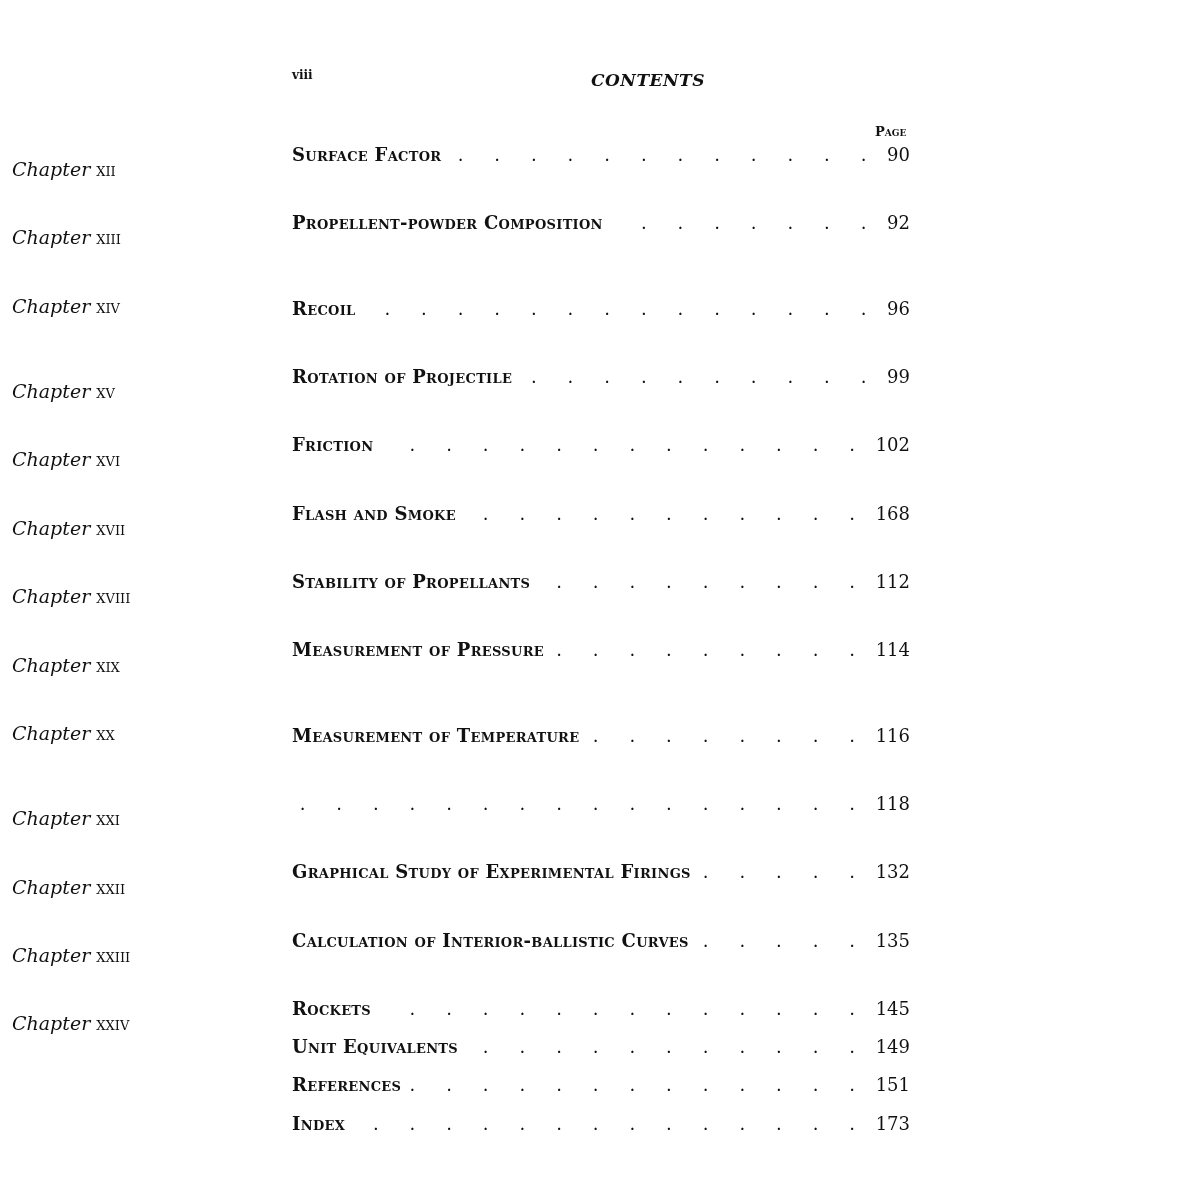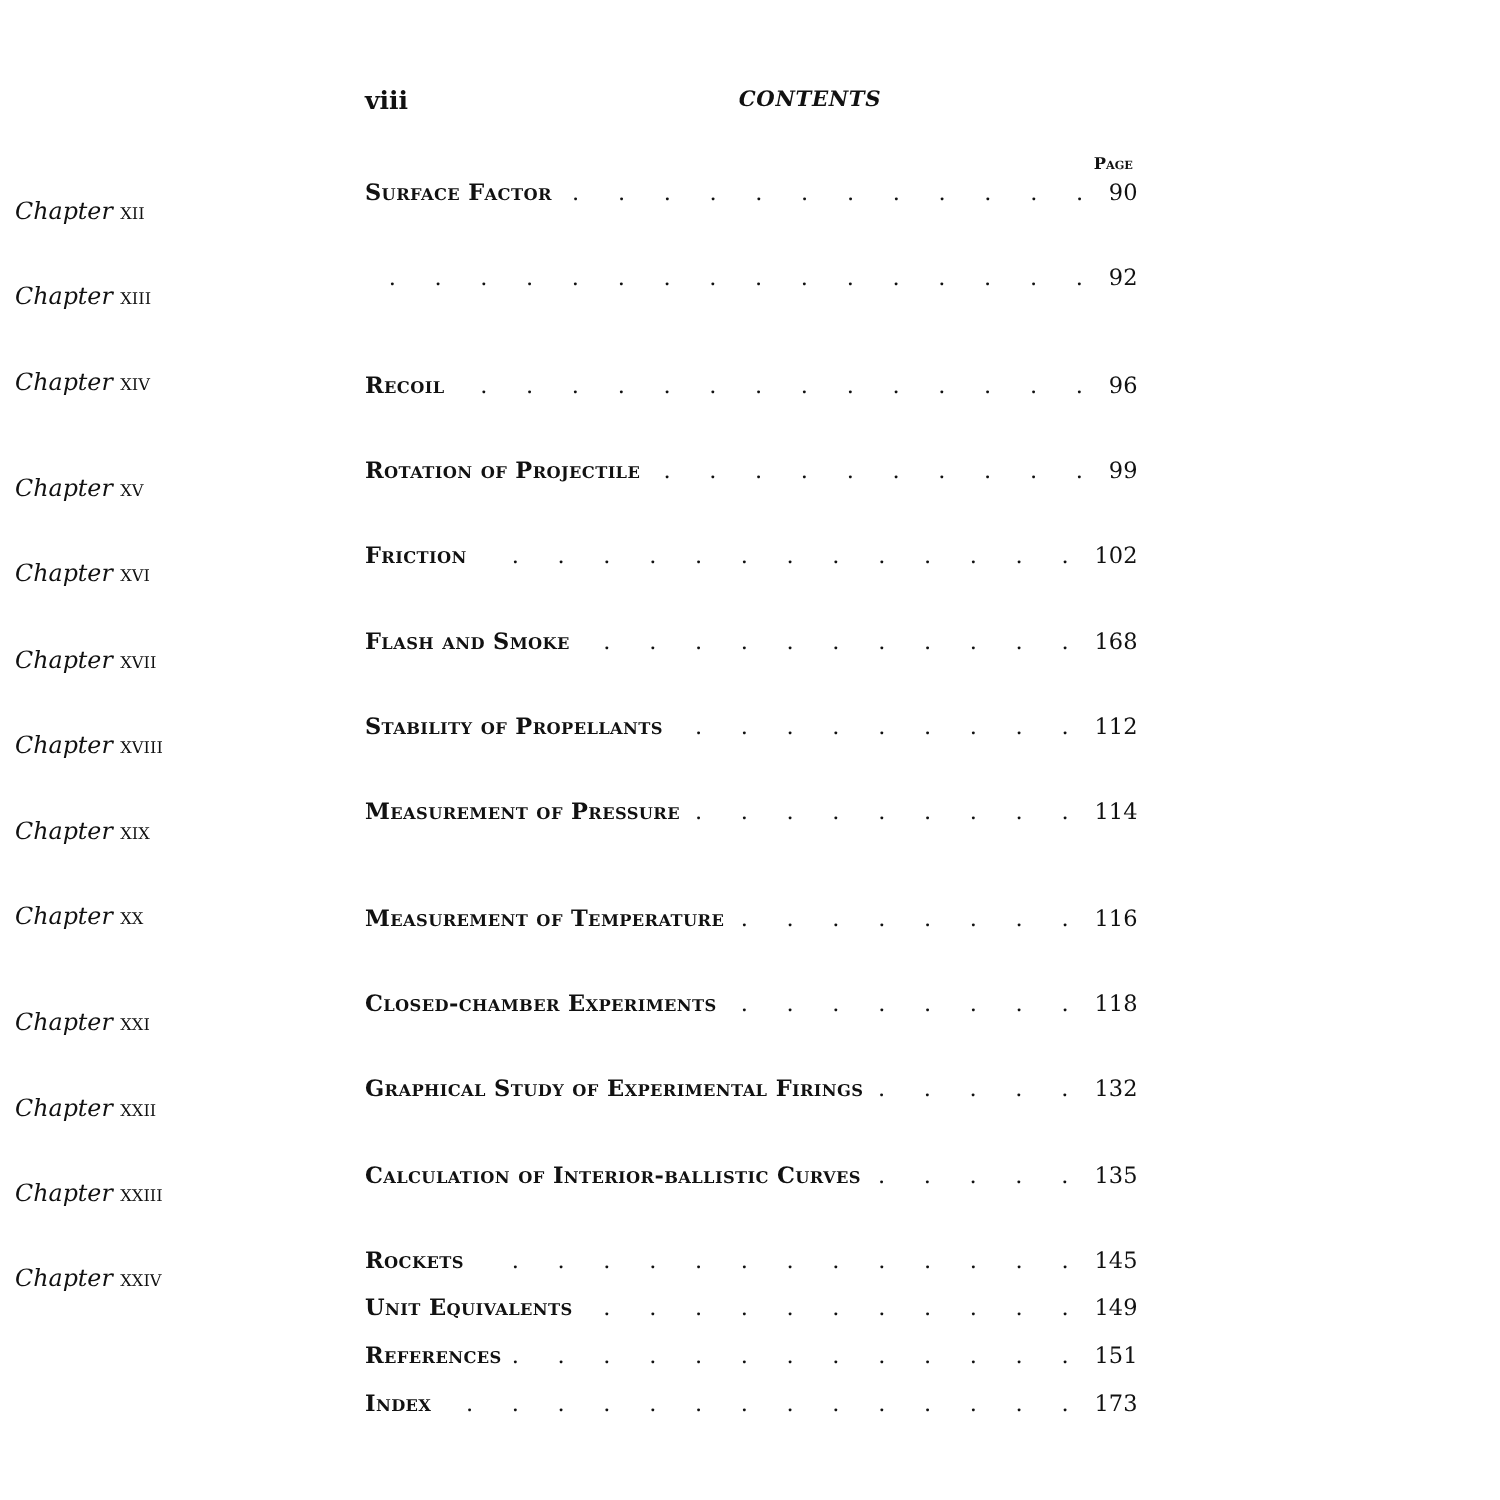--- a/index.html
+++ b/index.html
@@ -1,18 +1,18 @@
 <!DOCTYPE html>
 <html><head>
   <meta charset="utf-8">
   <style>
     html, body { margin:0; padding:0; background:#ffffff; }
     body { width:1200px; height:1200px; position:relative; overflow:hidden;
            font-family:"DejaVu Serif", serif; color:#111; }
-    .page-num { position:absolute; left:292px; top:68px; font-size:20px; font-weight:bold; }
+    .page-num { position:absolute; left:292px; top:68px; font-size:12px; font-weight:bold; }
     .running-head { position:absolute; left:0; width:1200px; top:70px; text-align:center;
                     font-size:17px; font-style:italic; font-weight:bold; letter-spacing:0.5px;padding-left:48px; }
     .page-col-head { position:absolute; left:875px; top:124px; font-size:13px; font-weight:bold;
                      font-variant:small-caps; }
     .chapter { position:absolute; left:12px; width:1200px; font-size:19px;margin-top:44px; }
     .chapter .lbl { font-style:italic; }
     .chapter .num { font-variant:small-caps; font-size:18px; margin-left:6px; }
     .entry { position:absolute; left:292px; width:618px; display:flex; align-items:flex-end;
              font-size:18px; height:24px; }
     .entry .title { font-variant:small-caps; white-space:nowrap; font-weight:bold; letter-spacing:0.3px; }
@@ -29,20 +29,21 @@
 
 <div class="chapter" style="top:114px"><span class="lbl">Chapter</span><span class="num">xii</span></div>
 <div class="entry" style="top:141px">
     <span class="title">Surface Factor</span>
     <span class="dots">. . . . . . . . . . . . . . . . . . . . . . . . . . . . . . . . . . . . . . .</span>
     <span class="pg">90</span>
   </div>
 
 <div class="chapter" style="top:182px"><span class="lbl">Chapter</span><span class="num">xiii</span></div>
 <div class="entry" style="top:209px">
+    <span class="title">Propellent-powder Composition</span>
     <span class="dots">. . . . . . . . . . . . . . . . . . . . . . . . . . . . . . . . . . . . . . .</span>
     <span class="pg">92</span>
   </div>
 
 <div class="chapter" style="top:251px"><span class="lbl">Chapter</span><span class="num">xiv</span></div>
 <div class="entry" style="top:295px">
     <span class="title">Recoil</span>
     <span class="dots">. . . . . . . . . . . . . . . . . . . . . . . . . . . . . . . . . . . . . . .</span>
     <span class="pg">96</span>
   </div>
@@ -84,21 +85,20 @@
 
 <div class="chapter" style="top:678px"><span class="lbl">Chapter</span><span class="num">xx</span></div>
 <div class="entry" style="top:722px">
     <span class="title">Measurement of Temperature</span>
     <span class="dots">. . . . . . . . . . . . . . . . . . . . . . . . . . . . . . . . . . . . . . .</span>
     <span class="pg">116</span>
   </div>
 
 <div class="chapter" style="top:763px"><span class="lbl">Chapter</span><span class="num">xxi</span></div>
 <div class="entry" style="top:790px">
-    <span class="title">Closed-chamber Experiments</span>
     <span class="dots">. . . . . . . . . . . . . . . . . . . . . . . . . . . . . . . . . . . . . . .</span>
     <span class="pg">118</span>
   </div>
 
 <div class="chapter" style="top:832px"><span class="lbl">Chapter</span><span class="num">xxii</span></div>
 <div class="entry" style="top:858px">
     <span class="title">Graphical Study of Experimental Firings</span>
     <span class="dots">. . . . . . . . . . . . . . . . . . . . . . . . . . . . . . . . . . . . . . .</span>
     <span class="pg">132</span>
   </div>

